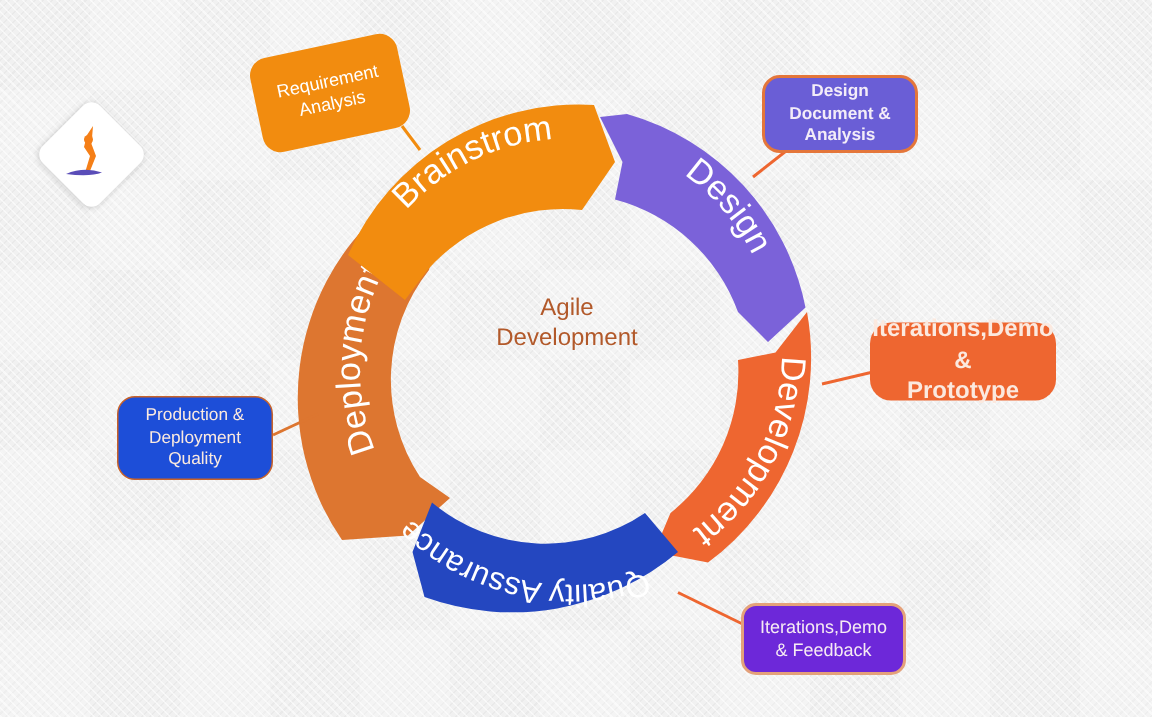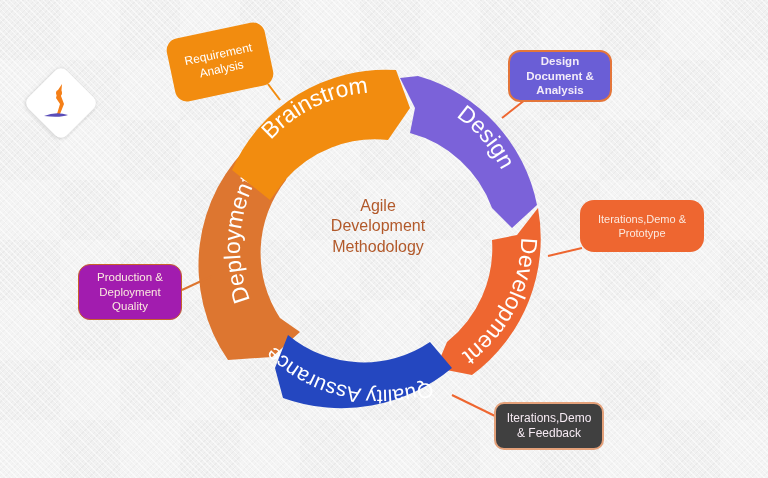--- a/index.html
+++ b/index.html
@@ -102,51 +102,50 @@
   <svg width="54" height="54" viewBox="0 0 54 54">
     <circle cx="25" cy="17" r="3" fill="#f57f17"></circle>
     <path d="M28 8 L27 20 L30 28 L26 38 L23 38 L26 28 L22 22 L24 14 Z" fill="#f57f17"></path>
     <path d="M10 40 Q22 35 34 39 Q26 42 10 40 Z" fill="#5a4db8"></path>
   </svg>
 </div>
 
 <div class="center-title">
   <div>Agile</div>
   <div>Development</div>
-  <div>Methodology</div>
 </div>
 
 <div class="bubble" style="left:170px; top:30px; width:100px; height:64px; background:#f28c0f; border-radius:12px; transform:rotate(-12deg); font-weight:normal; font-size:12px;">
   <div>
     <div>Requirement</div>
     <div>Analysis</div>
   </div>
 </div>
 
 <div class="bubble" style="left:508px; top:50px; width:104px; height:52px; background:#6a5ed6; border:2px solid #e4763a; border-radius:12px; font-size:11.5px; color:#f3ecf8;">
   <div>
     <div>Design</div>
     <div>Document &amp;</div>
     <div>Analysis</div>
   </div>
 </div>
 
-<div class="bubble" style="left:580px; top:200px; width:124px; height:52px; background:#ee6630; border-radius:14px; font-size:11px; font-weight:normal; color:#fbe9df;">
+<div class="bubble" style="left:580px; top:215px; width:124px; height:52px; background:#ee6630; border-radius:14px; font-size:16px; font-weight:bold; color:#fbe9df;">
   <div>
     <div>Iterations,Demo &amp;</div>
     <div>Prototype</div>
   </div>
 </div>
 
-<div class="bubble" style="left:494px; top:402px; width:110px; height:48px; background:#404040; border:2px solid #e4a17a; border-radius:10px; font-size:12px; font-weight:normal; color:#f6eaf3;">
+<div class="bubble" style="left:494px; top:402px; width:110px; height:48px; background:#6d28d9; border:2px solid #e4a17a; border-radius:10px; font-size:12px; font-weight:normal; color:#f6eaf3;">
   <div>
     <div>Iterations,Demo</div>
     <div>&amp; Feedback</div>
   </div>
 </div>
 
-<div class="bubble" style="left:78px; top:264px; width:104px; height:56px; background:#a21caf; border:1px solid #c7622a; border-radius:12px; font-size:11.5px; font-weight:normal; color:#fbeadf;">
+<div class="bubble" style="left:78px; top:264px; width:104px; height:56px; background:#1d4ed8; border:1px solid #c7622a; border-radius:12px; font-size:11.5px; font-weight:normal; color:#fbeadf;">
   <div>
     <div>Production &amp;</div>
     <div>Deployment</div>
     <div>Quality</div>
   </div>
 </div>
 
 </body></html>

